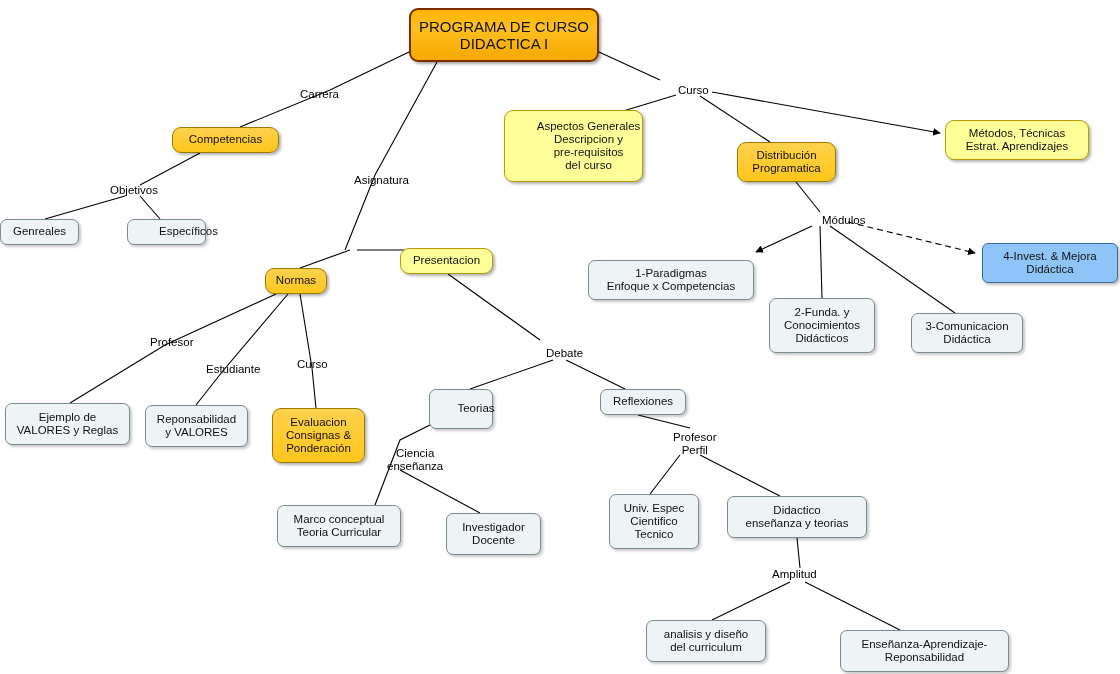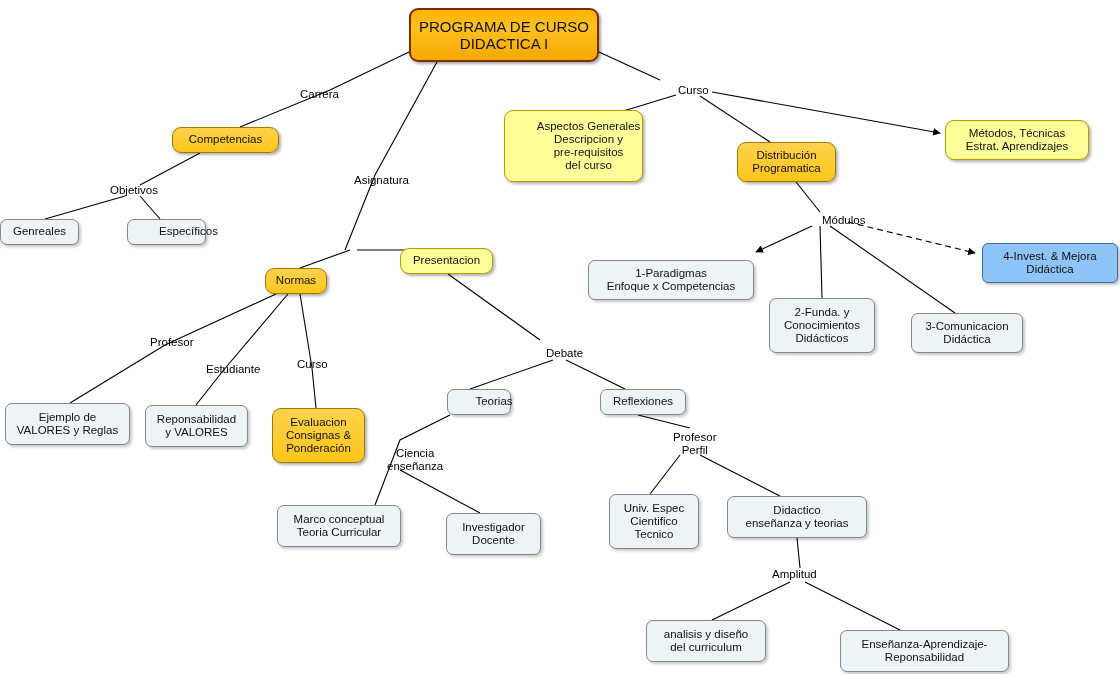--- a/index.html
+++ b/index.html
@@ -172,21 +172,21 @@
 Didáctica</span></div>
   <div class="node n-orange" style="left:265px;top:268px;width:62px;height:26px;"><span>Normas</span></div>
   <div class="node n-yellow" style="left:400px;top:248px;width:93px;height:26px;"><span>Presentacion</span></div>
   <div class="node n-grey" style="left:145px;top:405px;width:103px;height:42px;"><span>Reponsabilidad
 y VALORES</span></div>
   <div class="node n-grey" style="left:5px;top:403px;width:125px;height:42px;"><span>Ejemplo de
 VALORES y Reglas</span></div>
   <div class="node n-orange" style="left:272px;top:408px;width:93px;height:55px;"><span>Evaluacion
 Consignas &amp;
 Ponderación</span></div>
-  <div class="node n-grey" style="left:447px;top:389px;width:64px;height:26px;padding-left:30px;"><span>Teorias</span></div>
+  <div class="node n-grey" style="left:429px;top:389px;width:64px;height:40px;padding-left:30px;"><span>Teorias</span></div>
   <div class="node n-grey" style="left:600px;top:389px;width:86px;height:26px;"><span>Reflexiones</span></div>
   <div class="node n-grey" style="left:277px;top:505px;width:124px;height:42px;"><span>Marco conceptual
 Teoria Curricular</span></div>
   <div class="node n-grey" style="left:446px;top:513px;width:95px;height:42px;"><span>Investigador
 Docente</span></div>
   <div class="node n-grey" style="left:609px;top:494px;width:90px;height:55px;"><span>Univ. Espec
 Cientifico
 Tecnico</span></div>
   <div class="node n-grey" style="left:727px;top:496px;width:140px;height:42px;"><span>Didactico
 enseñanza y teorias</span></div>

